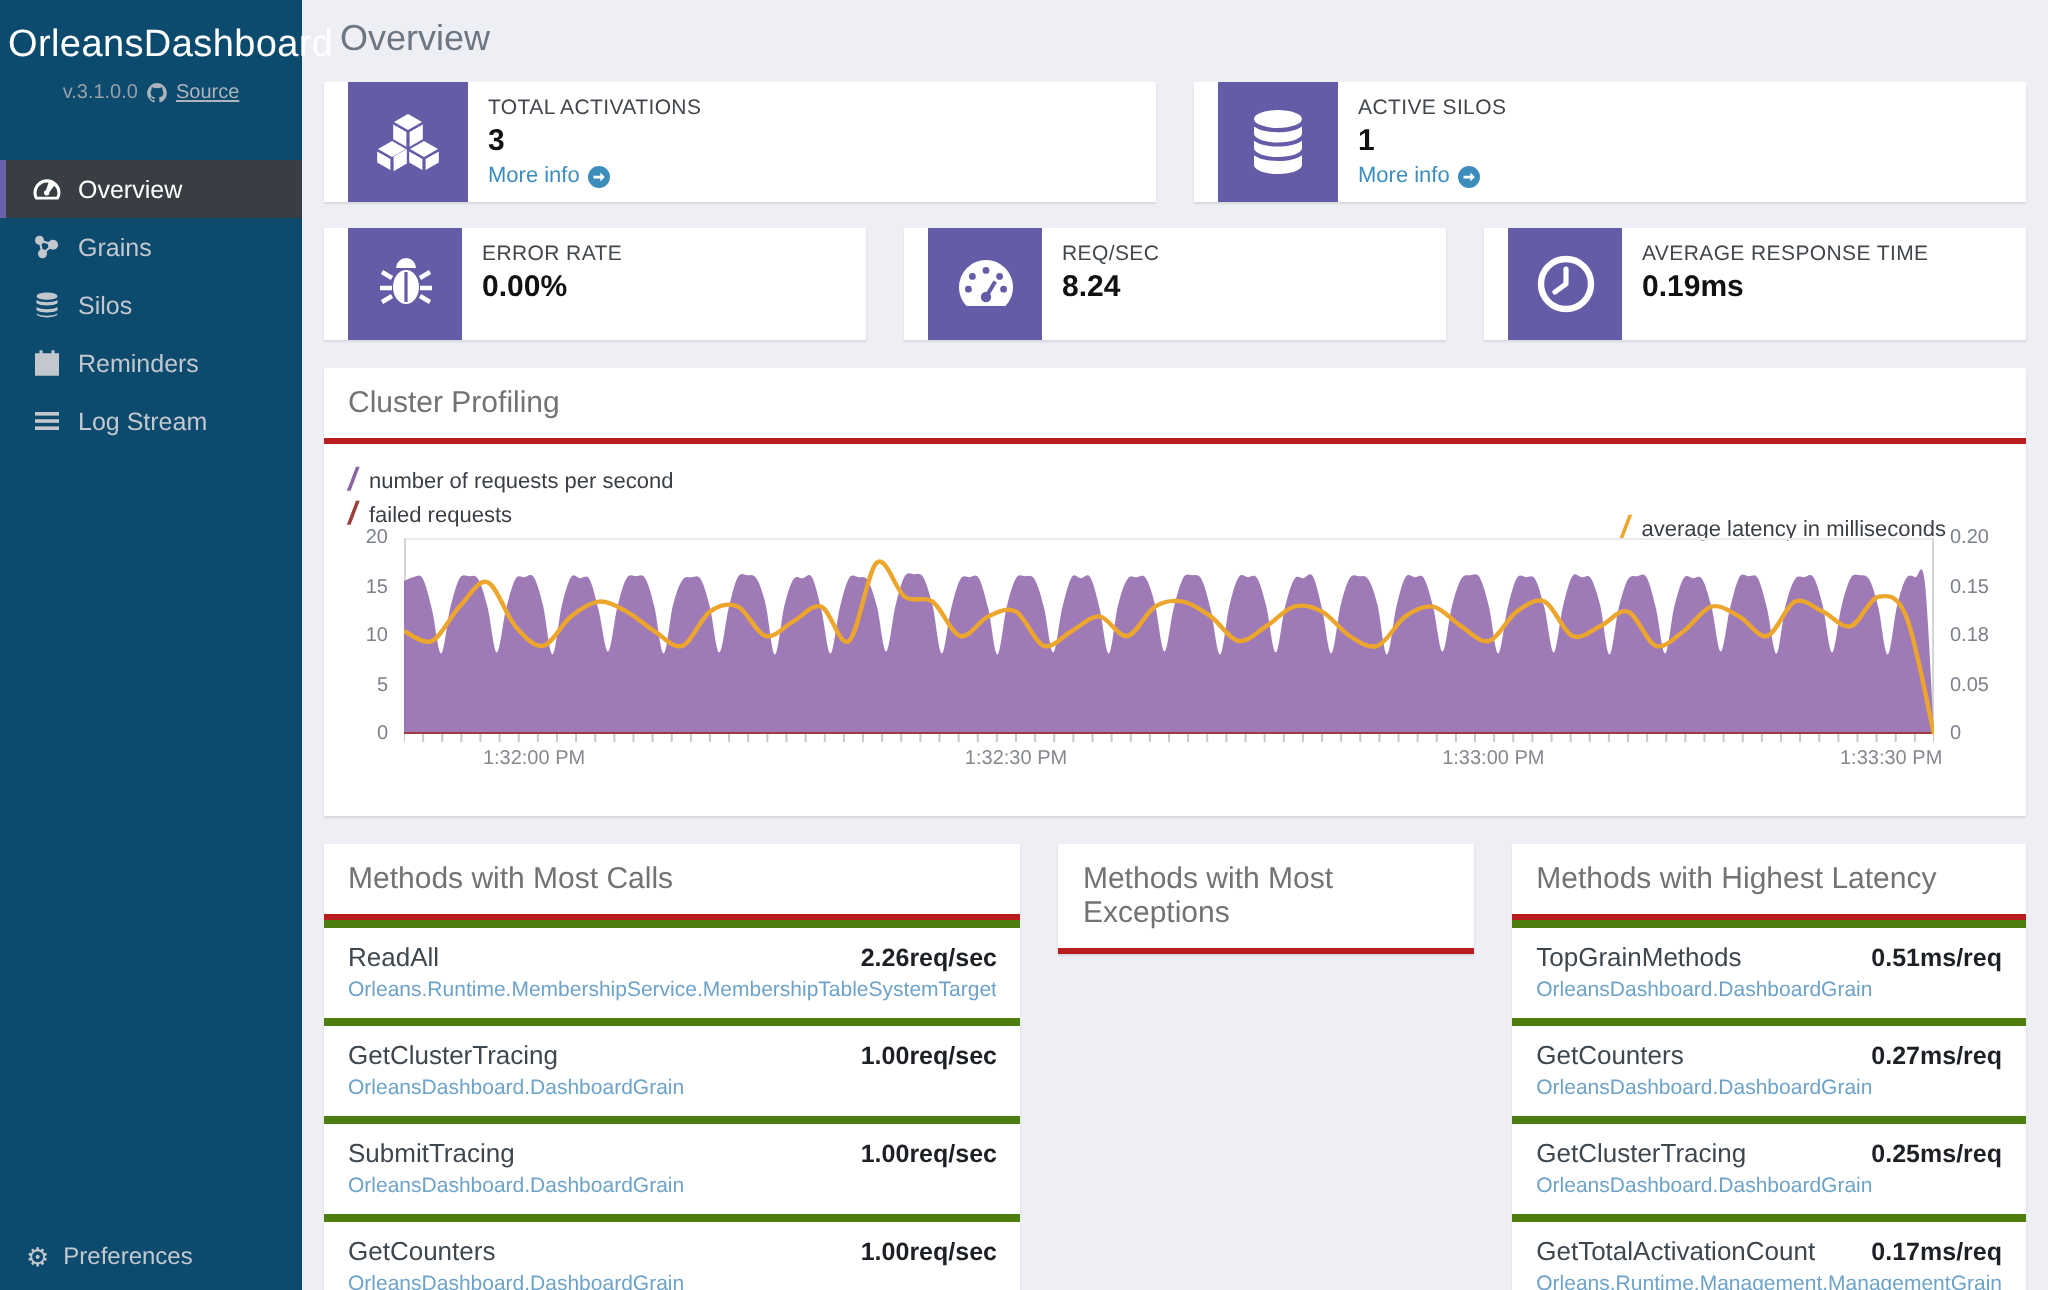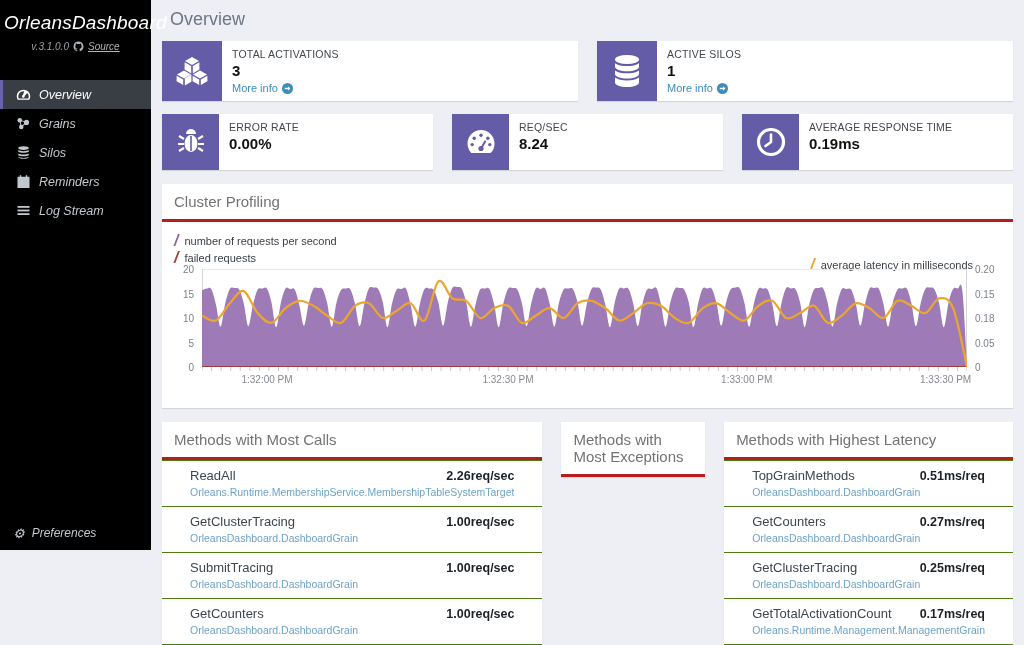--- a/index.html
+++ b/index.html
@@ -1,21 +1,21 @@
 <!DOCTYPE html>
 <html><head>
 <meta charset="utf-8">
 <style>
   * { margin:0; padding:0; box-sizing:border-box; }
   html,body { width:1024px; height:645px; overflow:hidden;
     font-family:"Liberation Sans", sans-serif; background:#edeff4; }
 
   
-  .sidebar { position:absolute; left:0; top:0; width:151px; height:550px;
-    background:#000000; color:#c3c8ce; z-index:5;font-style:italic; }
+  .sidebar { position:absolute; left:0; top:0; width:151px; height:645px;
+    background:#0c4a6e; color:#c3c8ce; z-index:5; }
   .brand { text-align:center; padding:12px 4px 2px; }
   .brand-title { color:#fff; font-size:19px; font-weight:500; letter-spacing:.2px; }
   .brand-sub { margin-top:7px; font-size:10px; color:#9aa0a8;
     display:flex; align-items:center; justify-content:center; gap:4px; }
   .brand-sub a { color:#aeb4bb; text-decoration:underline; }
   .nav { margin-top:26px; }
   .nav-item { display:flex; align-items:center; gap:8px; height:29px;
     padding-left:13px; font-size:12.5px; color:#c3c8ce; cursor:pointer;
     border-left:3px solid transparent; }
   .nav-item.active { background:#393d44; color:#fff; border-left-color:#6a61ad; }
@@ -26,21 +26,21 @@
 
   
   .main { position:absolute; left:151px; top:0; width:873px; height:645px;
     padding:0 11px; overflow:hidden; }
   .page-title { font-size:18px; font-weight:400; color:#6d7683; margin:9px 0 11px 8px; }
 
   
   .cards-row { display:grid; gap:19px; }
   .row1 { grid-template-columns:1fr 1fr; }
   .row2 { grid-template-columns:1fr 1fr 1fr; margin-top:13px; }
-  .card { background:#fff; height:60px; display:flex; box-shadow:0 1px 1px rgba(0,0,0,.1); }
+  .card { background:#fff; height:60px; display:flex; box-shadow:0 1px 1px rgba(0,0,0,.1);padding-left:12px; }
   .row2 .card { height:56px; }
   .card-icon { width:60px; background:#655ca8; display:flex; align-items:center;
     justify-content:center; color:#fff; flex:0 0 auto; }
   .row2 .card-icon { width:57px; }
   .card-body { padding:7px 10px 5px; display:flex; flex-direction:column; min-width:0; }
   .card-label { font-size:10.5px; color:#42474d; letter-spacing:.2px; white-space:nowrap; }
   .card-value { font-size:15px; font-weight:bold; color:#111; margin-top:2px; }
   .card-link { font-size:11px; color:#3c8dbc; margin-top:3px; cursor:pointer;
     display:flex; align-items:center; gap:4px; text-decoration:none; }
 
@@ -61,21 +61,21 @@
   .yaxis.right { right:0; width:30px;margin-left:36px; }
   .yaxis.right span { left:4px; }
   .plot-svg { display:block; width:100%; height:104px; }
   .xlabels { position:relative; height:12px; margin-top:1px; }
   .xlabels span { position:absolute; transform:translateX(-50%); font-size:10px; color:#85898f;
     white-space:nowrap; top:0; }
 
   
   .bottom-grid { display:grid; grid-template-columns:1fr 1fr 1fr; gap:19px;
     margin-top:14px; align-items:start; }
-  .mrow { padding:7px 28px 8px; border-top:1px solid #4d7c0f; }
+  .mrow { padding:7px 12px 8px; border-top:4px solid #4d7c0f; }
   .mrow:first-of-type { border-top:none; }
   .mrow-top { display:flex; justify-content:space-between; align-items:baseline; gap:8px; }
   .mname { font-size:13px; color:#3e464e; }
   .mvalue { font-size:12.5px; font-weight:bold; color:#1d2126; white-space:nowrap; }
   .mgrain { font-size:10.5px; color:#6ea3c9; margin-top:3px; cursor:pointer;
     overflow:hidden; text-overflow:ellipsis; white-space:nowrap; }
   .nodata { font-size:12px; font-style:italic; color:#43484e; padding:12px 12px 16px; }
 </style>
 </head>
 <body>

